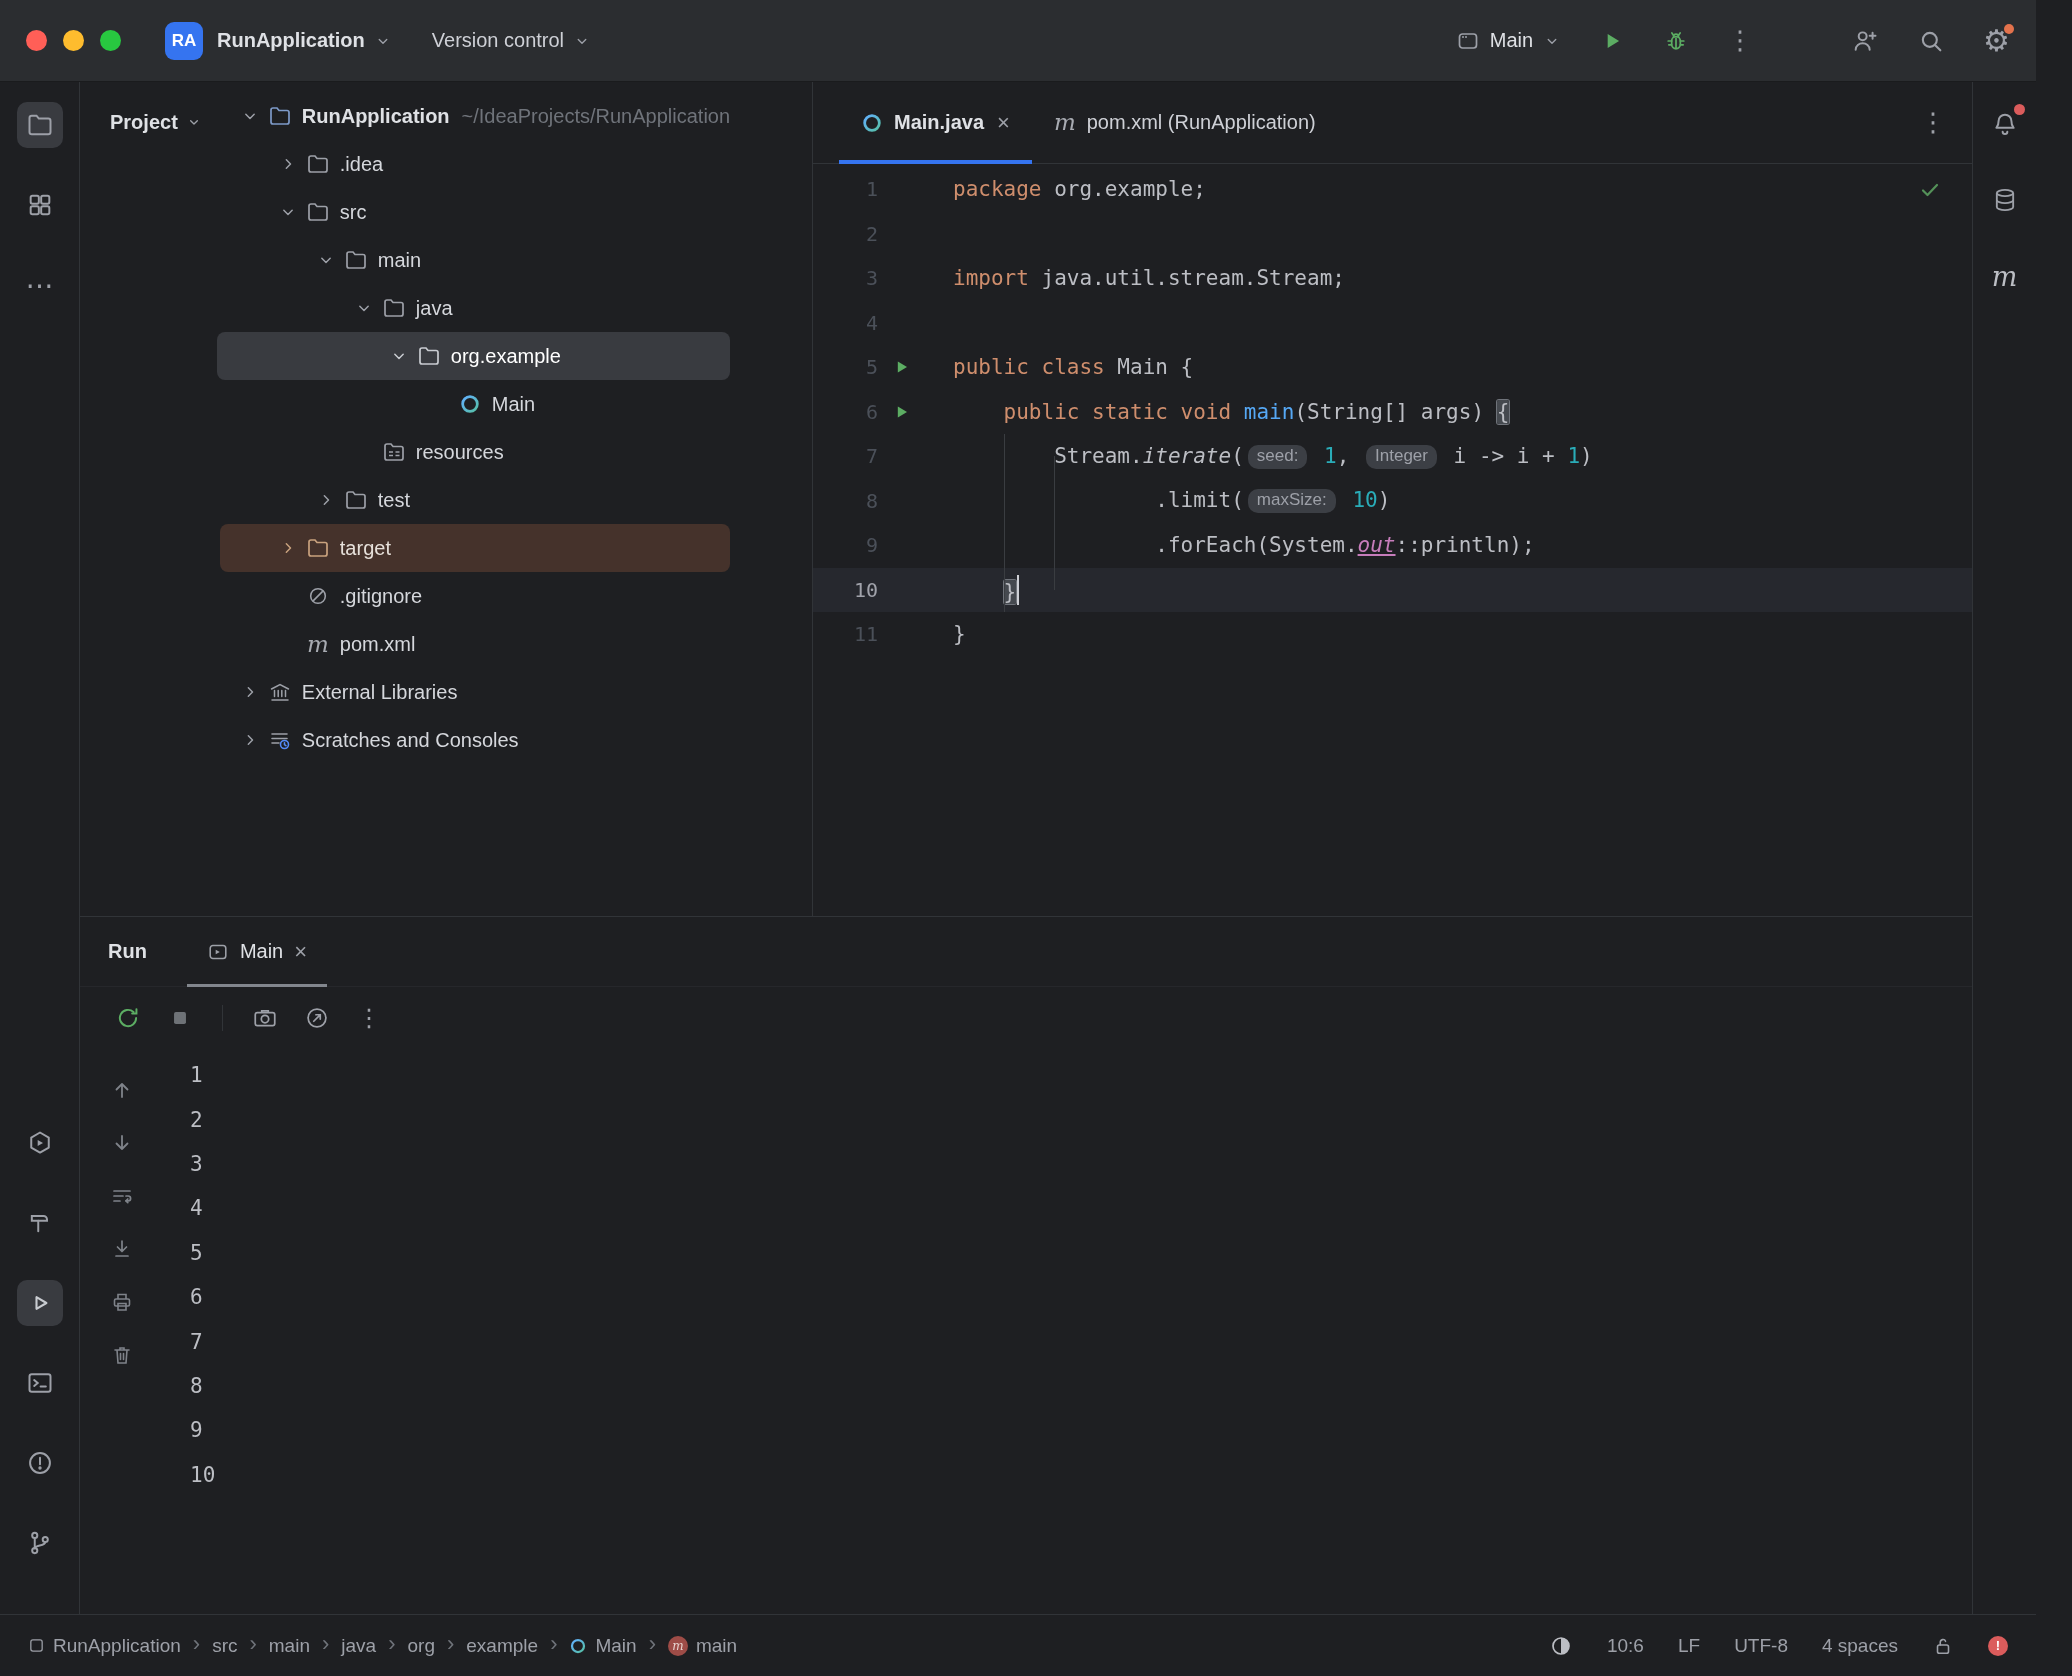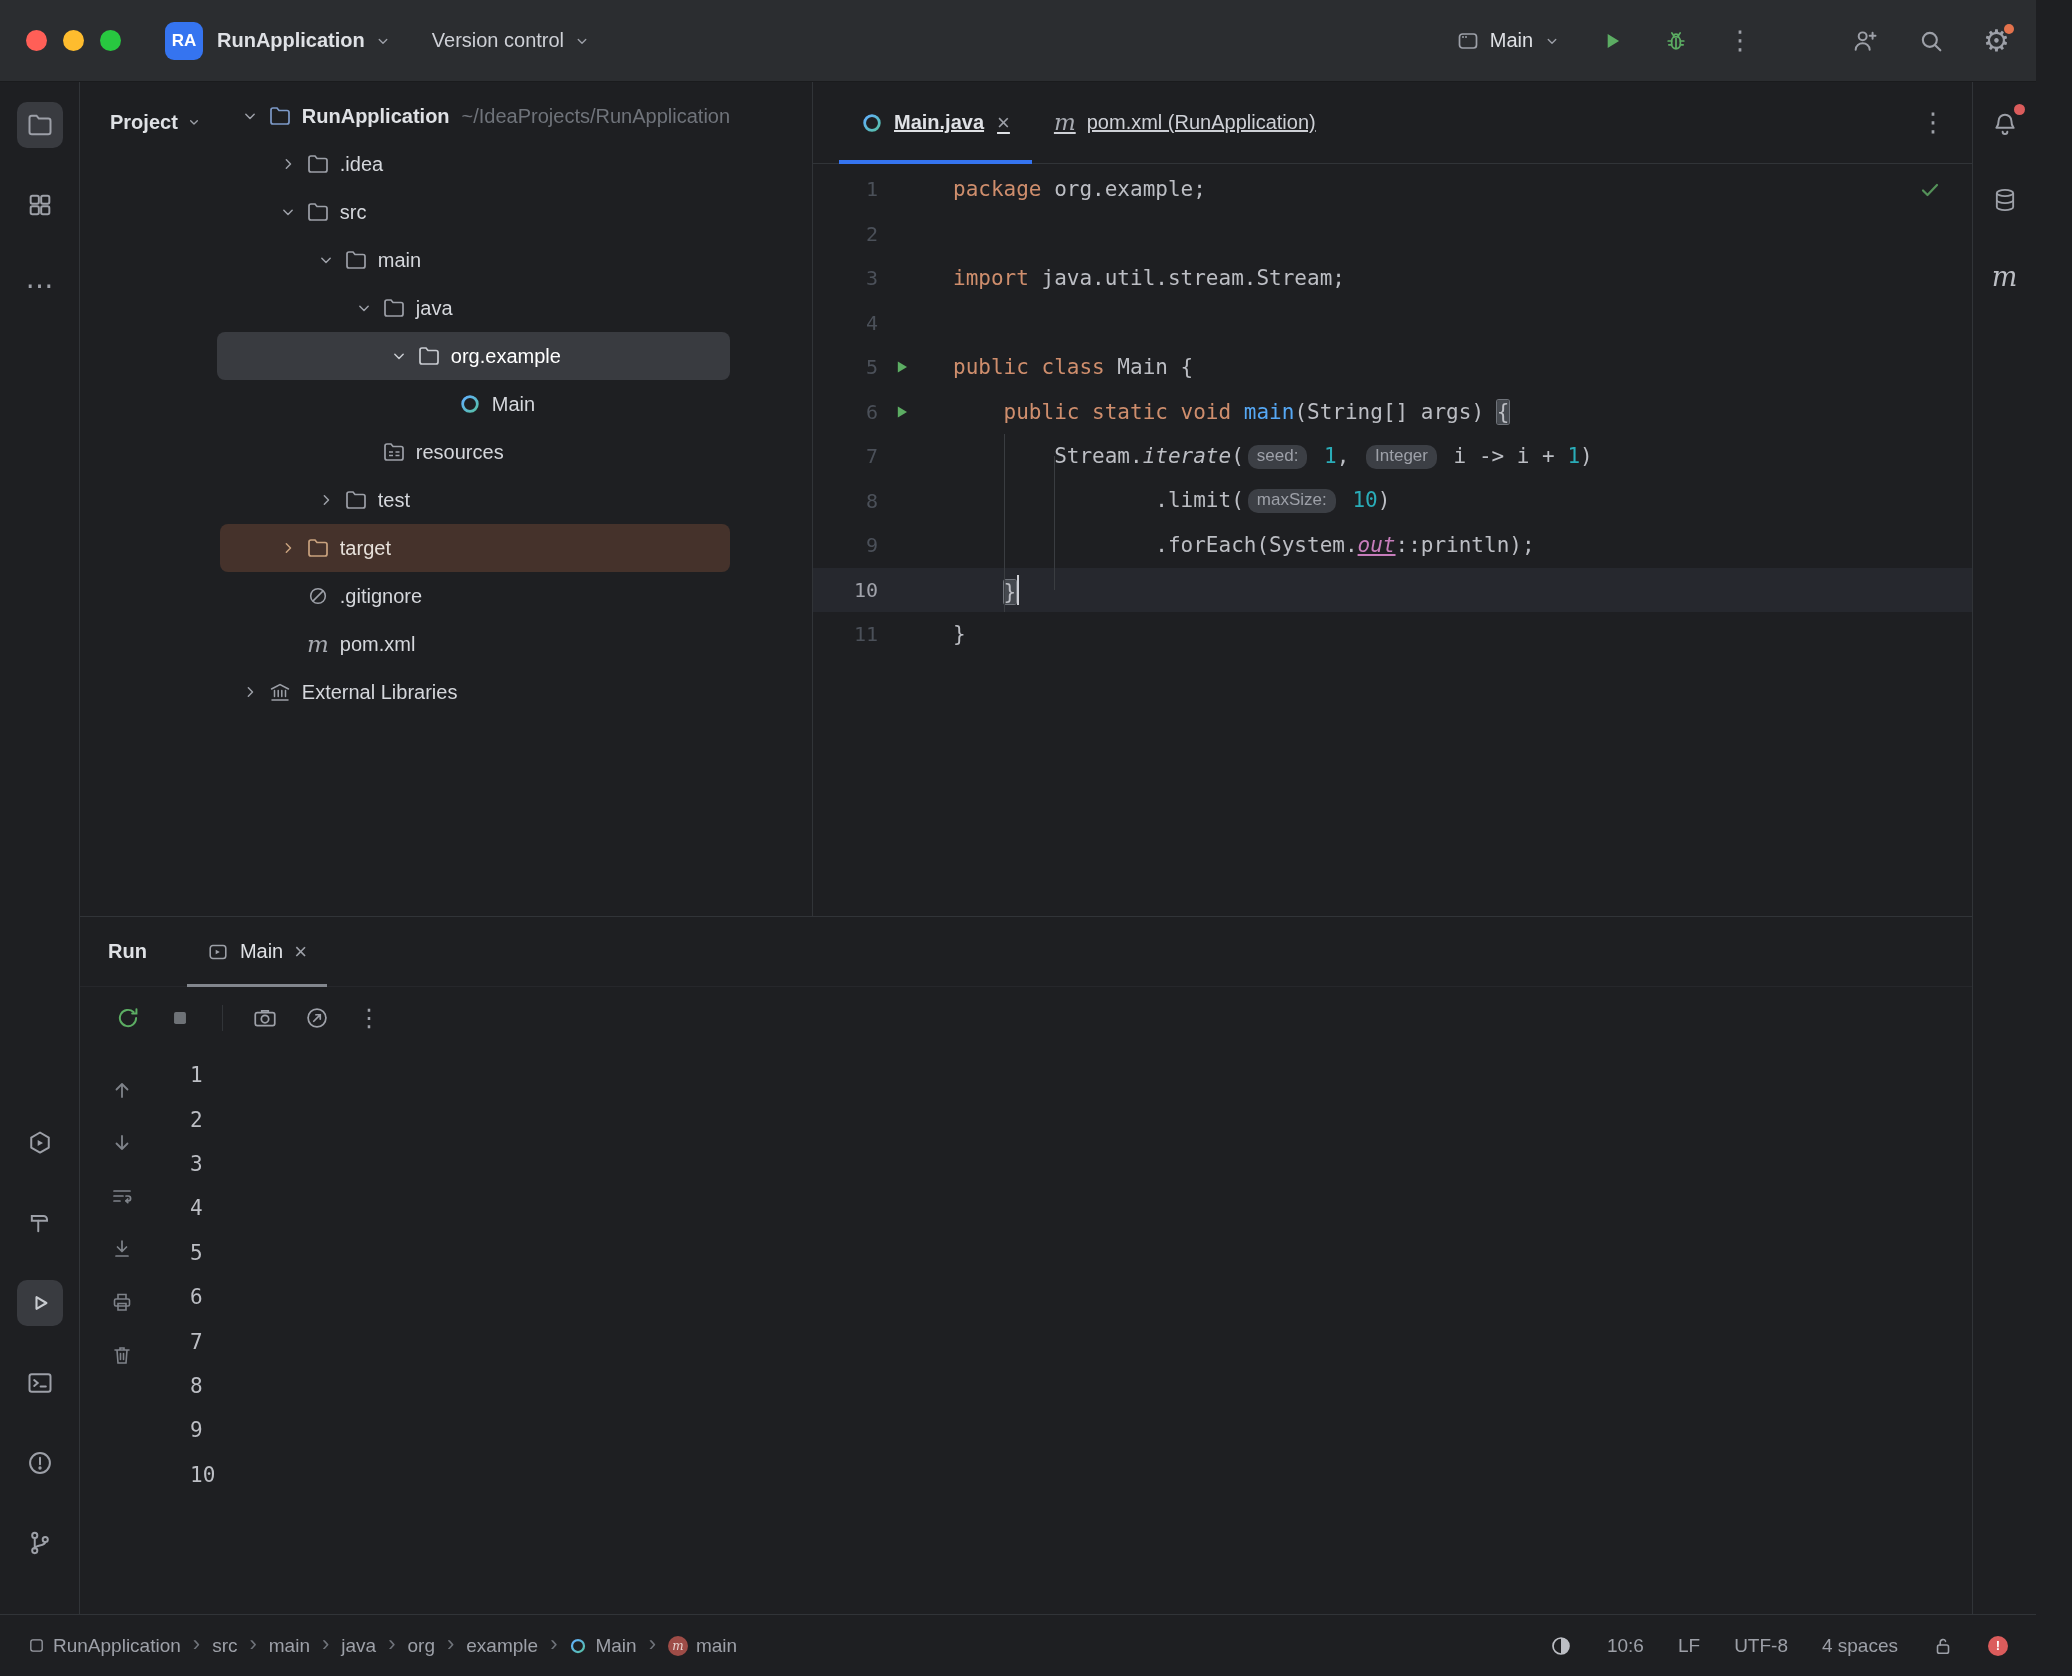--- a/index.html
+++ b/index.html
@@ -61,21 +61,21 @@
   .tlabel{margin-left:6px;white-space:nowrap;}
   .tlabel.bold{font-weight:600;color:var(--text);}
   .tsuffix{margin-left:12px;color:var(--dim);white-space:nowrap;}
   .d0{padding-left:16px;} .d1{padding-left:54px;} .d2{padding-left:92px;}
   .d3{padding-left:130px;} .d4{padding-left:168px;margin-left:15px;} .d5{padding-left:206px;}
   .mvn{font-family:"DejaVu Serif",serif;font-style:italic;color:#A8ABB2;font-size:23px;line-height:1;}
 
   
   .editor-area{flex:1;display:flex;flex-direction:column;min-width:0;}
   .tab-bar{height:82px;flex:none;border-bottom:1px solid var(--border);display:flex;align-items:stretch;padding-left:26px;}
-  .etab{display:flex;align-items:center;gap:11px;padding:0 22px;font-size:20px;position:relative;cursor:default;text-decoration:underline;}
+  .etab{display:flex;align-items:center;gap:11px;padding:0 22px;font-size:20px;position:relative;cursor:default;}
   .etab.active::after{content:"";position:absolute;left:0;right:0;bottom:-1px;height:4px;background:var(--blue);}
   .etab .close{color:var(--muted);font-size:22px;margin-left:2px;}
   .etab.inactive{color:#CED0D6;}
   .tabbar-more{margin-left:auto;margin-right:26px;align-self:center;color:var(--muted);font-size:26px;}
   .editor-body{flex:1;position:relative;font-family:"DejaVu Sans Mono",monospace;font-size:21px;padding-top:3px;}
   .cl{height:44.5px;display:flex;align-items:center;}
   .cl.current{background:var(--caretline);}
   .ln{width:65px;flex:none;text-align:right;color:#4B5059;font-size:20px;}
   .cl.current .ln{color:#A1A3AB;}
   .gi{width:48px;flex:none;display:flex;align-items:center;justify-content:center;}
@@ -438,20 +438,35 @@
                   </svg>
                 </span>
               <span class="ticon">
                   <svg width="24" height="24" viewBox="0 0 24 24" fill="none" stroke="#9DA0A8" stroke-width="1.5" stroke-linecap="round">
                     <path d="M4 20h16M6.5 16.5v-6M10.2 16.5v-6M13.8 16.5v-6M17.5 16.5v-6M3.5 9 12 4.5 20.5 9"></path>
                   </svg>
                 </span>
               <span class="tlabel">External Libraries</span>
             </div>
 
+            <div class="trow d0">
+              <span class="chev-box">
+                  <svg width="20" height="20" viewBox="0 0 24 24">
+                    <path d="M10 7l5 5-5 5" fill="none" stroke="#9DA0A8" stroke-width="1.8" stroke-linecap="round" stroke-linejoin="round"></path>
+                  </svg>
+                </span>
+              <span class="ticon">
+                  <svg width="24" height="24" viewBox="0 0 24 24" fill="none" stroke="#9DA0A8" stroke-width="1.6" stroke-linecap="round">
+                    <path d="M4 6h15M4 10.5h15M4 15h7"></path>
+                    <circle cx="16.5" cy="16.5" r="4" stroke="#548AF7"></circle>
+                    <path d="M16.5 14.8v1.9l1.4 1" stroke="#548AF7"></path>
+                  </svg>
+                </span>
+              <span class="tlabel">Scratches and Consoles</span>
+            </div>
 
           </div>
         </aside>
 
         <section class="editor-area">
           <div class="tab-bar">
             <div class="etab active">
               <span class="i">
                   <svg width="22" height="22" viewBox="0 0 24 24">
                     <circle cx="12" cy="12" r="8" fill="none" stroke="url(#clsGrad)" stroke-width="3"></circle>

